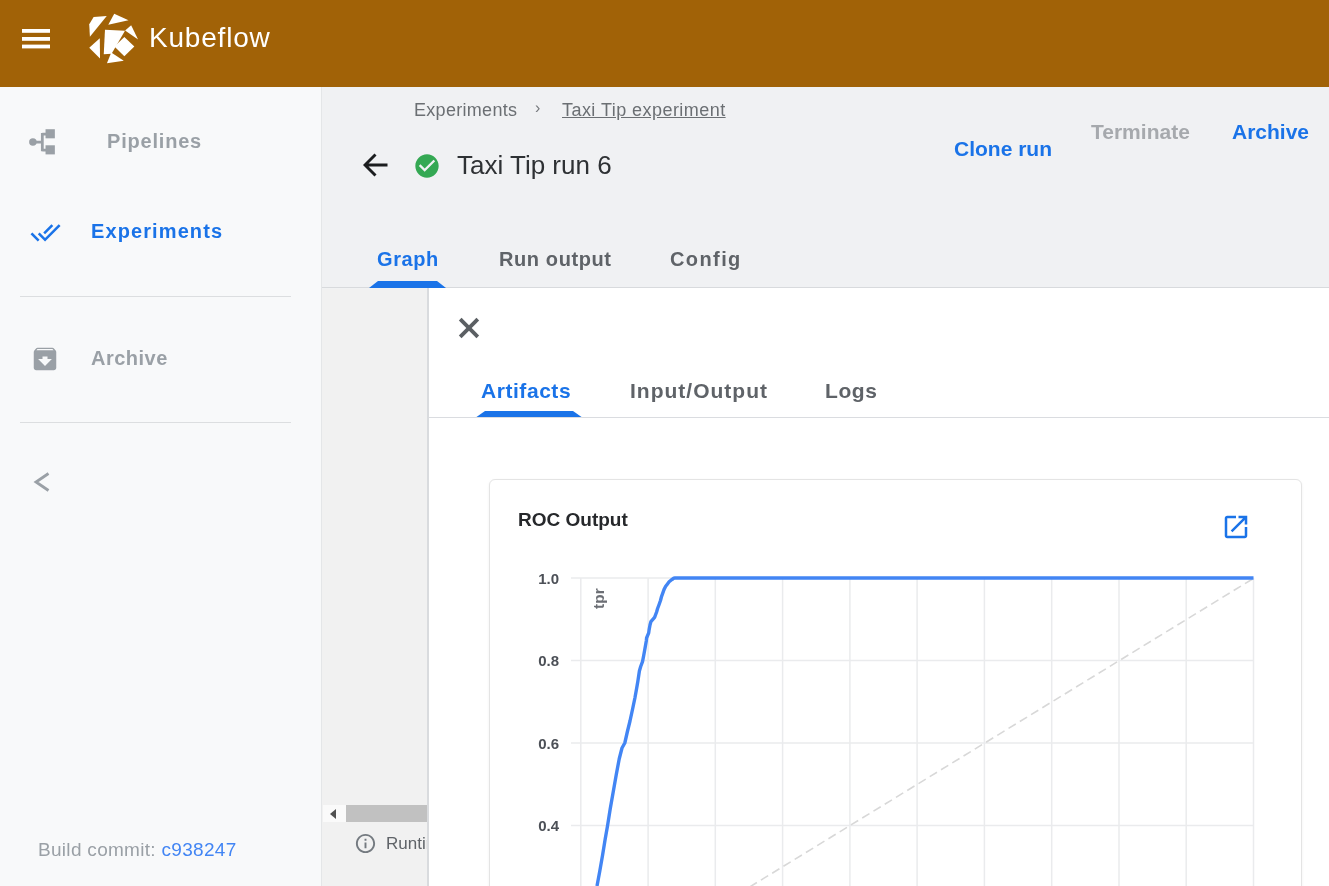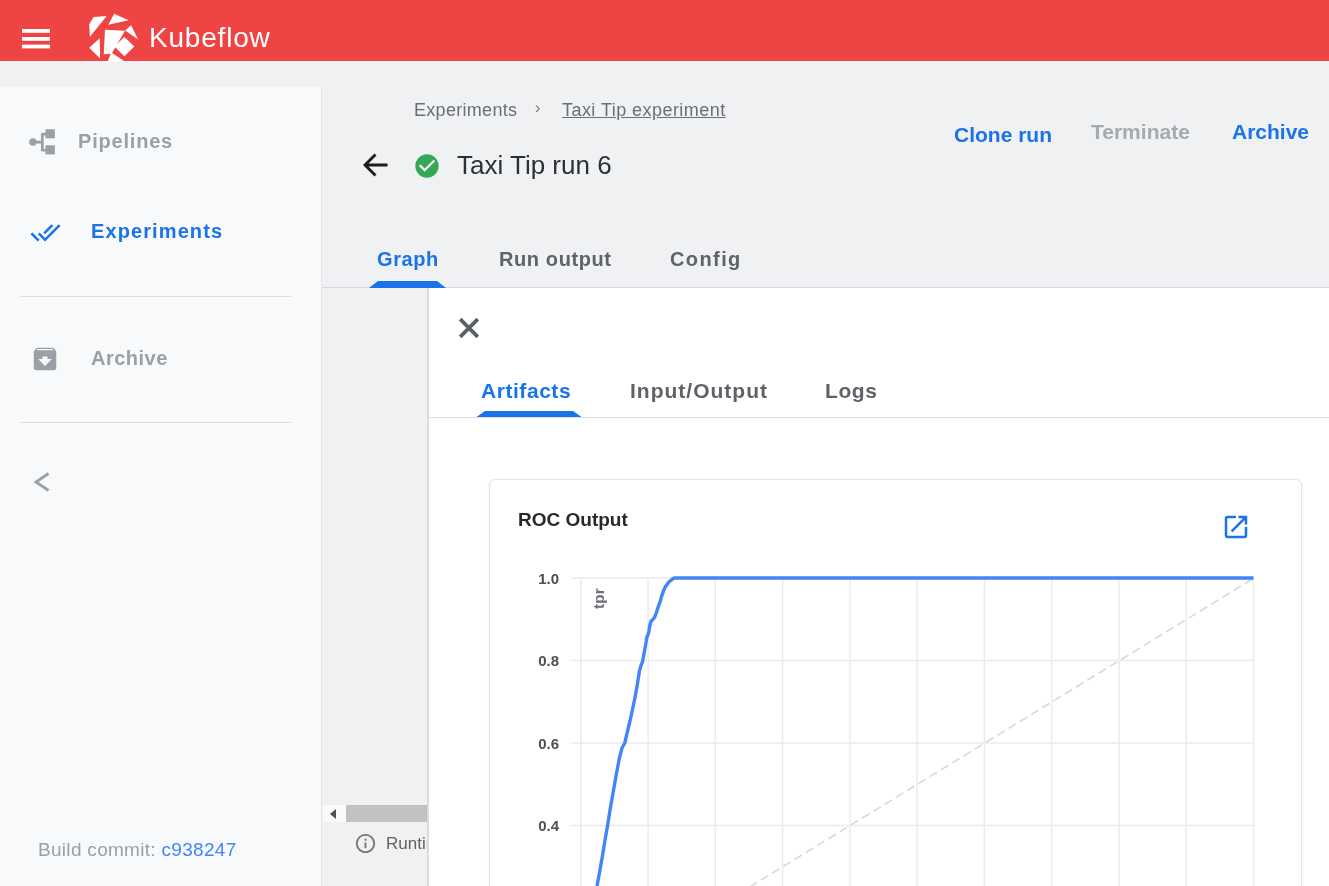--- a/index.html
+++ b/index.html
@@ -1,19 +1,19 @@
 <!DOCTYPE html>
 <html><head>
 <meta charset="utf-8">
 <style>
   * { margin:0; padding:0; box-sizing:border-box; }
   html,body { width:1329px; height:886px; overflow:hidden; font-family:"Liberation Sans",sans-serif; }
   .abs { position:absolute; }
   body { position:relative; background:#f1f2f3; }
-  #header { left:0; top:0; width:1329px; height:61px; background:#ef4444; }
+  #header { left:0; top:0; width:1329px; height:87px; background:#a16207; }
   #sidebar { left:0; top:87px; width:322px; height:799px; background:#f8f9fa; border-right:1px solid #e4e6e8; }
   #maintop { left:322px; top:87px; width:1007px; height:201px; background:#f0f1f3; border-bottom:1px solid #d8dadd; }
   #graphpane { left:322px; top:289px; width:1007px; height:597px; background:#f1f1f1; }
   #panel { left:427px; top:288px; width:902px; height:598px; background:#ffffff; border-left:2px solid #d9dbde; }
   .navtext { font-size:20px; font-weight:700; color:#9aa0a6; letter-spacing:0.5px; }
   .divider { left:20px; width:271px; height:1px; background:#dcdee0; }
 </style>
 </head>
 <body>
 
@@ -40,21 +40,21 @@
 <div id="sidebar" class="abs">
 
   <svg class="abs" style="left:27px; top:40px;" width="30" height="28" viewBox="0 0 28 26">
     <g fill="none" stroke="#9aa0a6" stroke-width="2.6">
       <circle cx="5.5" cy="14" r="3.5" fill="#9aa0a6" stroke="none"></circle>
       <path d="M8 14 H 14.3 M14.3 5.5 V 22.5 M14.3 6.5 H 18 M14.3 21.5 H 18"></path>
     </g>
     <rect x="17.3" y="2" width="8.7" height="8.5" fill="#9aa0a6"></rect>
     <rect x="17.3" y="17" width="8.7" height="8.5" fill="#9aa0a6"></rect>
   </svg>
-  <div class="abs navtext" style="left:78px; top:43px; letter-spacing:0.8px;">Pipelines</div>
+  <div class="abs navtext" style="left:107px; top:43px; letter-spacing:0.8px;">Pipelines</div>
 
   <svg class="abs" style="left:30px; top:130px;" width="31" height="31" viewBox="0 0 24 24">
     <path fill="#1a73e8" d="M18 7l-1.41-1.41-6.34 6.34 1.41 1.41L18 7zm4.24-1.41L11.66 16.17 7.48 12l-1.41 1.41L11.66 19l12-12-1.42-1.41zM.41 13.41L6 19l1.41-1.41L1.83 12 .41 13.41z"></path>
   </svg>
   <div class="abs navtext" style="left:91px; top:133px; color:#1a73e8; letter-spacing:1.1px;">Experiments</div>
   <div class="abs divider" style="top:209px;"></div>
 
   <svg class="abs" style="left:30px; top:257px;" width="30" height="30" viewBox="0 0 24 24">
     <path fill="#9aa0a6" d="M20.54 5.23l-1.39-1.68C18.88 3.21 18.47 3 18 3H6c-.47 0-.88.21-1.16.55L3.46 5.23C3.17 5.57 3 6.02 3 6.5V19c0 1.1.9 2 2 2h14c1.1 0 2-.9 2-2V6.5c0-.48-.17-.93-.46-1.27zM12 17.5L6.5 12H10v-2h4v2h3.5L12 17.5zM5.12 5l.81-1h12l.94 1H5.12z"></path>
   </svg>
@@ -74,21 +74,21 @@
 
   <svg class="abs" style="left:41px; top:65px;" width="26" height="26" viewBox="0 0 26 26">
     <path d="M24.5,13 H3 M12.5,2.5 L2,13 L12.5,23.5" stroke="#1b1d1f" stroke-width="2.9" fill="none" stroke-linejoin="miter"></path>
   </svg>
 
   <svg class="abs" style="left:91px; top:65px;" width="28" height="28" viewBox="0 0 24 24">
     <path fill="#34a853" d="M12 2C6.48 2 2 6.48 2 12s4.48 10 10 10 10-4.48 10-10S17.52 2 12 2zm-2 15l-5-5 1.41-1.41L10 14.17l7.59-7.59L19 8l-9 9z"></path>
   </svg>
   <div class="abs" style="left:135px; top:63px; font-size:26px; color:#2e3134;">Taxi Tip run 6</div>
 
-  <div class="abs" style="left:632px; top:36px; font-size:21px; font-weight:700; color:#1a73e8;">Clone run</div>
+  <div class="abs" style="left:632px; top:50px; font-size:21px; font-weight:700; color:#1a73e8;">Clone run</div>
   <div class="abs" style="left:769px; top:33px; font-size:21px; font-weight:700; color:#a6a9ad;">Terminate</div>
   <div class="abs" style="left:910px; top:33px; font-size:21px; font-weight:700; color:#1a73e8;">Archive</div>
 
   <div class="abs" style="left:55px; top:161px; font-size:20px; font-weight:700; color:#1a73e8; letter-spacing:0.6px;">Graph</div>
   <div class="abs" style="left:177px; top:161px; font-size:20px; font-weight:700; color:#5f6368; letter-spacing:0.6px;">Run output</div>
   <div class="abs" style="left:348px; top:161px; font-size:20px; font-weight:700; color:#5f6368; letter-spacing:1.4px;">Config</div>
   <div class="abs" style="left:47px; top:194px; width:77px; height:7px; background:#1a73e8; clip-path:polygon(9px 0, 68px 0, 77px 7px, 0 7px);"></div>
 </div>
 
 <div id="graphpane" class="abs" style="overflow:hidden;">

